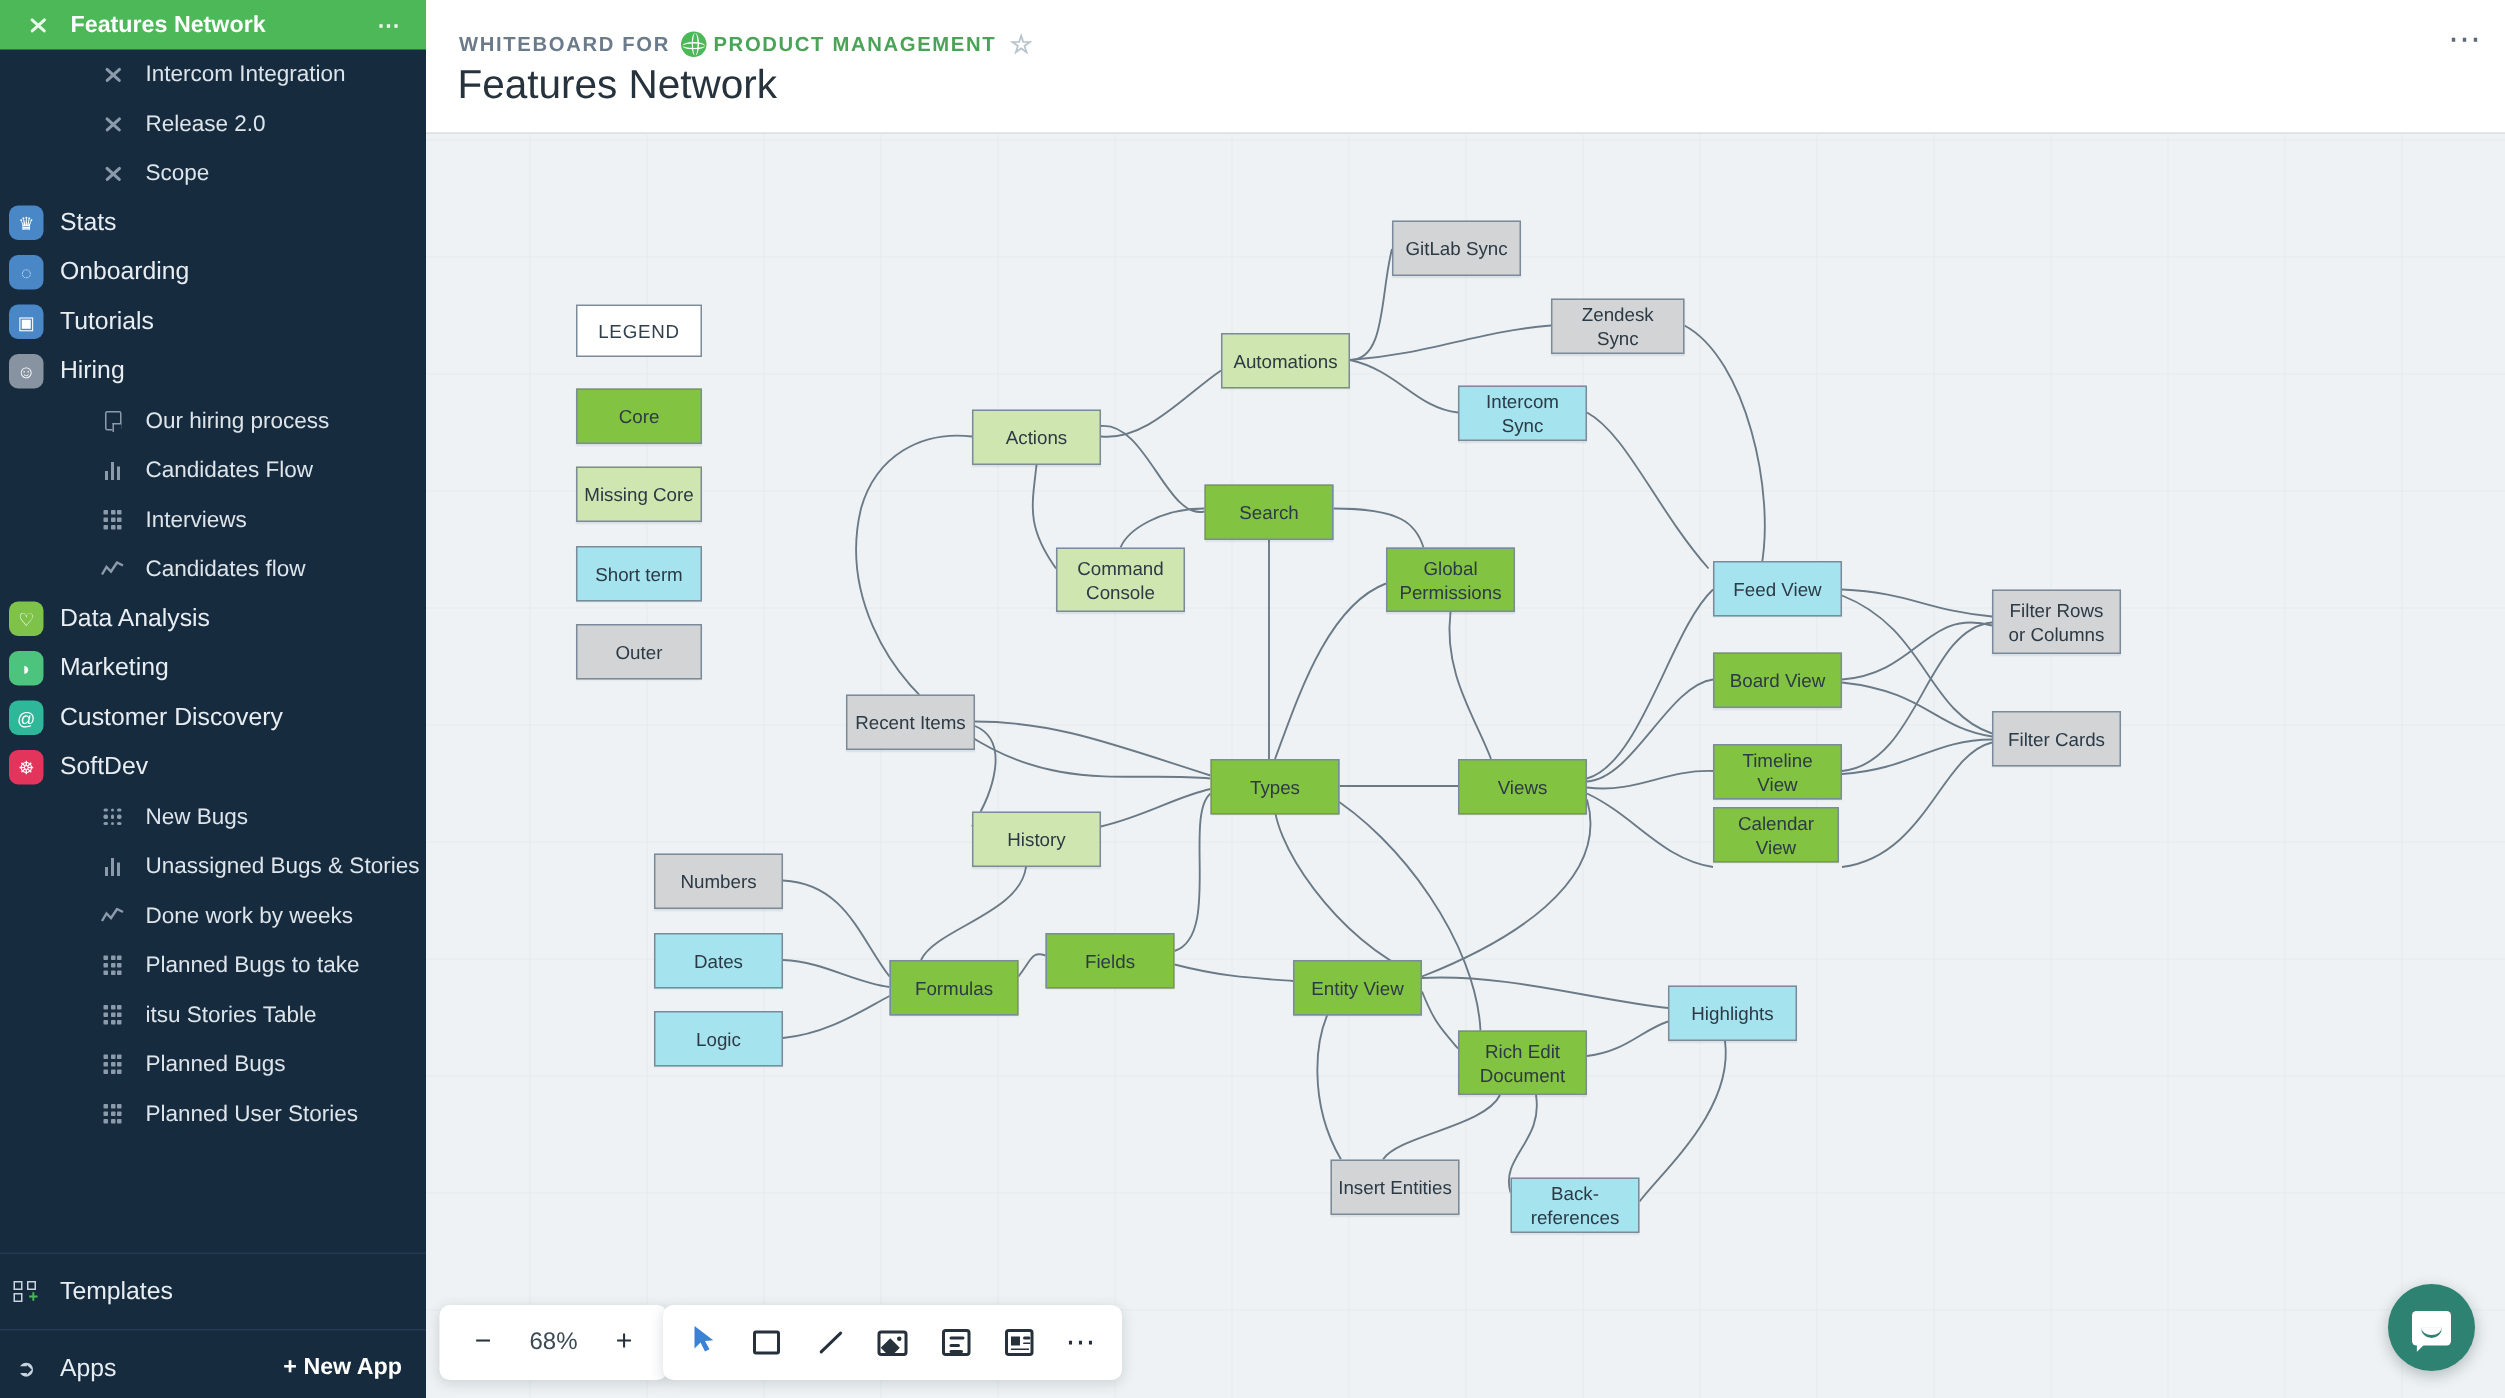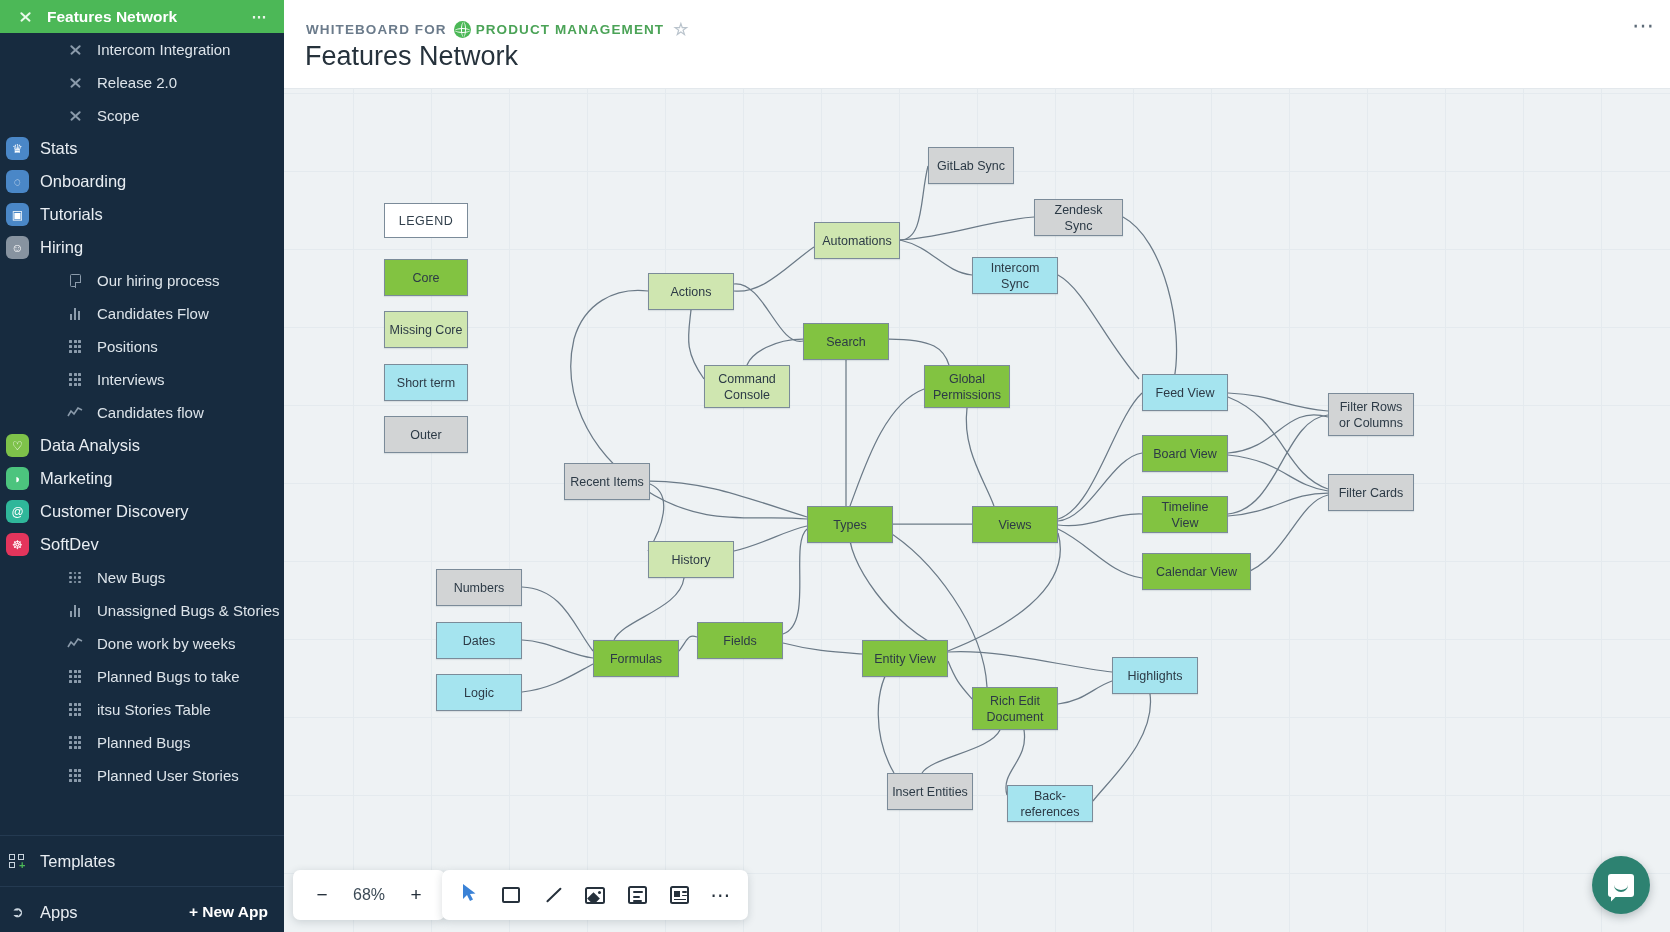--- a/index.html
+++ b/index.html
@@ -284,36 +284,20 @@
             <i></i>
             <i></i>
             <i></i>
             <i></i>
             <i></i>
             <i></i>
             <i></i>
             <i></i>
           </span>
         </span>
-      <span>Positions</span>
-    </div>
-    <div class="sb-row child">
-      <span class="sb-ico">
-          <span class="g-grid">
-            <i></i>
-            <i></i>
-            <i></i>
-            <i></i>
-            <i></i>
-            <i></i>
-            <i></i>
-            <i></i>
-            <i></i>
-          </span>
-        </span>
       <span>Interviews</span>
     </div>
     <div class="sb-row child">
       <span class="sb-ico">
         <svg width="16" height="12" viewBox="0 0 16 12">
             <polyline points="1,9 4,4 7,7 11,1 15,3" fill="none" stroke="currentColor" stroke-width="1.6"></polyline>
           </svg>
       </span>
       <span>Candidates flow</span>
     </div>
@@ -590,21 +574,21 @@
         </div>
       <div class="node n-core" style="left:858px;top:407px;width:86px;height:37px;">
         <span>Timeline View</span>
         </div>
       <div class="node n-core" style="left:523px;top:417px;width:86px;height:37px;">
         <span>Types</span>
         </div>
       <div class="node n-core" style="left:688px;top:417px;width:86px;height:37px;">
         <span>Views</span>
         </div>
-      <div class="node n-core" style="left:858px;top:464px;width:109px;height:37px;">
+      <div class="node n-core" style="left:858px;top:449px;width:84px;height:37px;">
         <span>Calendar View</span>
         </div>
       <div class="node n-missing" style="left:364px;top:452px;width:86px;height:37px;">
         <span>History</span>
         </div>
       <div class="node n-outer" style="left:152px;top:480px;width:86px;height:37px;">
         <span>Numbers</span>
         </div>
       <div class="node n-core" style="left:413px;top:533px;width:86px;height:37px;">
         <span>Fields</span>

